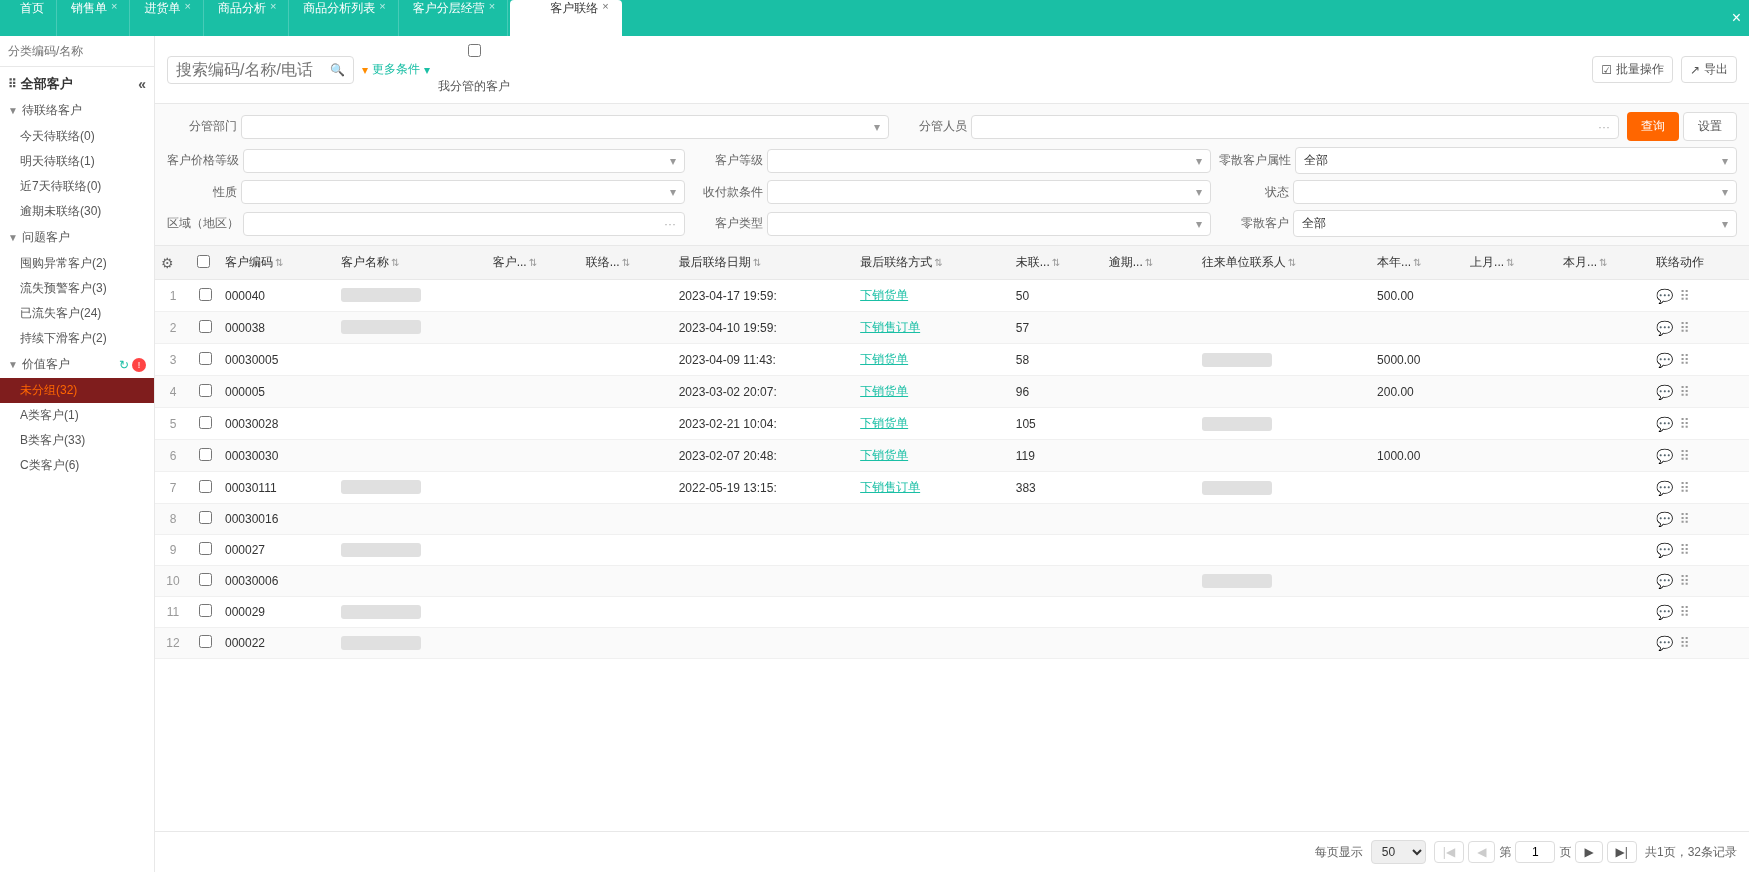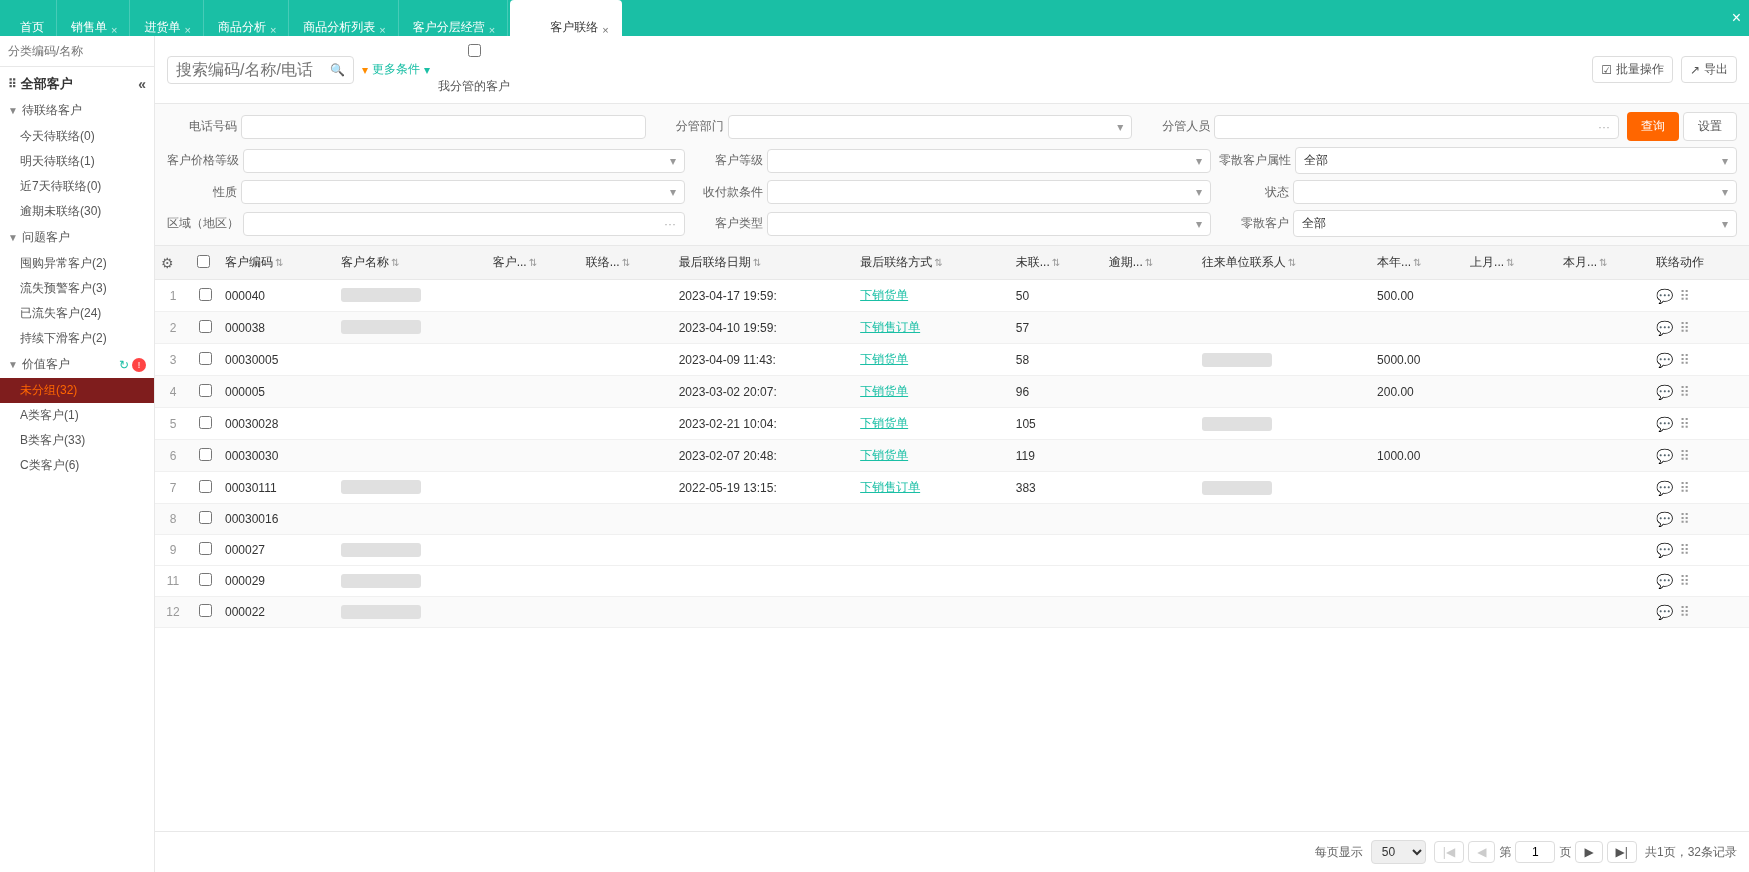--- a/index.html
+++ b/index.html
@@ -8,21 +8,21 @@
     
     .top-nav {
       background: #1abfa5;
       display: flex;
       align-items: center;
       height: 36px;
       padding: 0 8px;
       gap: 2px;
     }
     .top-nav .nav-tab {
-      display: flex; align-items: flex-end; gap: 4px;
+      display: flex; align-items: flex-start; gap: 4px;
       padding: 0 12px; height: 100%; cursor: pointer;
       color: #fff; font-size: 13px;
       border-right: 1px solid rgba(255,255,255,0.2);
     }
     .top-nav .nav-tab.home { font-size: 13px; }
     .top-nav .nav-tab.active {
       background: #fff; color: #333;
       border-radius: 4px 4px 0 0;
       padding-left: 40px;
     }
@@ -335,24 +335,20 @@
           <span>↗</span>
           <span>导出</span>
         </div>
       </div>
     </div>
 
     <div class="advanced-filters">
 
       <div class="filter-row">
         <div class="filter-field">
-          <label>电话号码</label>
-          <input type="text" style="flex: 1 1 0%; border: 1px solid rgb(221, 221, 221); border-radius: 4px; padding: 4px 8px; font-size: 12px; outline: none;">
-        </div>
-        <div class="filter-field">
           <label>分管部门</label>
           <div class="select-box">
             <span></span>
             <span class="arrow">▾</span>
           </div>
         </div>
         <div class="filter-field">
           <label>分管人员</label>
           <div class="select-box">
             <span></span>
@@ -708,20 +704,42 @@
               <td class="checkbox-cell"><input type="checkbox" style=""></td>
               <td>000027</td>
               <td><span class="blurred" style="min-width: 80px;">公</span></td>
               <td></td>
               <td></td>
               <td></td>
               <td></td>
               <td></td>
               <td></td>
               <td></td>
+              <td></td>
+              <td></td>
+              <td></td>
+              <td>
+    <div class="action-cell">
+      <span class="action-icon" title="联络">💬</span>
+      <span class="action-icon" title="更多">⠿</span>
+    </div>
+  </td>
+            </tr>
+            <tr style="background: rgb(250, 250, 250);">
+              <td class="row-num">10</td>
+              <td class="checkbox-cell"><input type="checkbox" style=""></td>
+              <td>00030006</td>
+              <td></td>
+              <td></td>
+              <td></td>
+              <td></td>
+              <td></td>
+              <td></td>
+              <td></td>
+              <td><span class="blurred" style="min-width: 70px;">██████</span></td>
               <td></td>
               <td></td>
               <td></td>
               <td>
     <div class="action-cell">
       <span class="action-icon" title="联络">💬</span>
       <span class="action-icon" title="更多">⠿</span>
     </div>
   </td>
             </tr>

